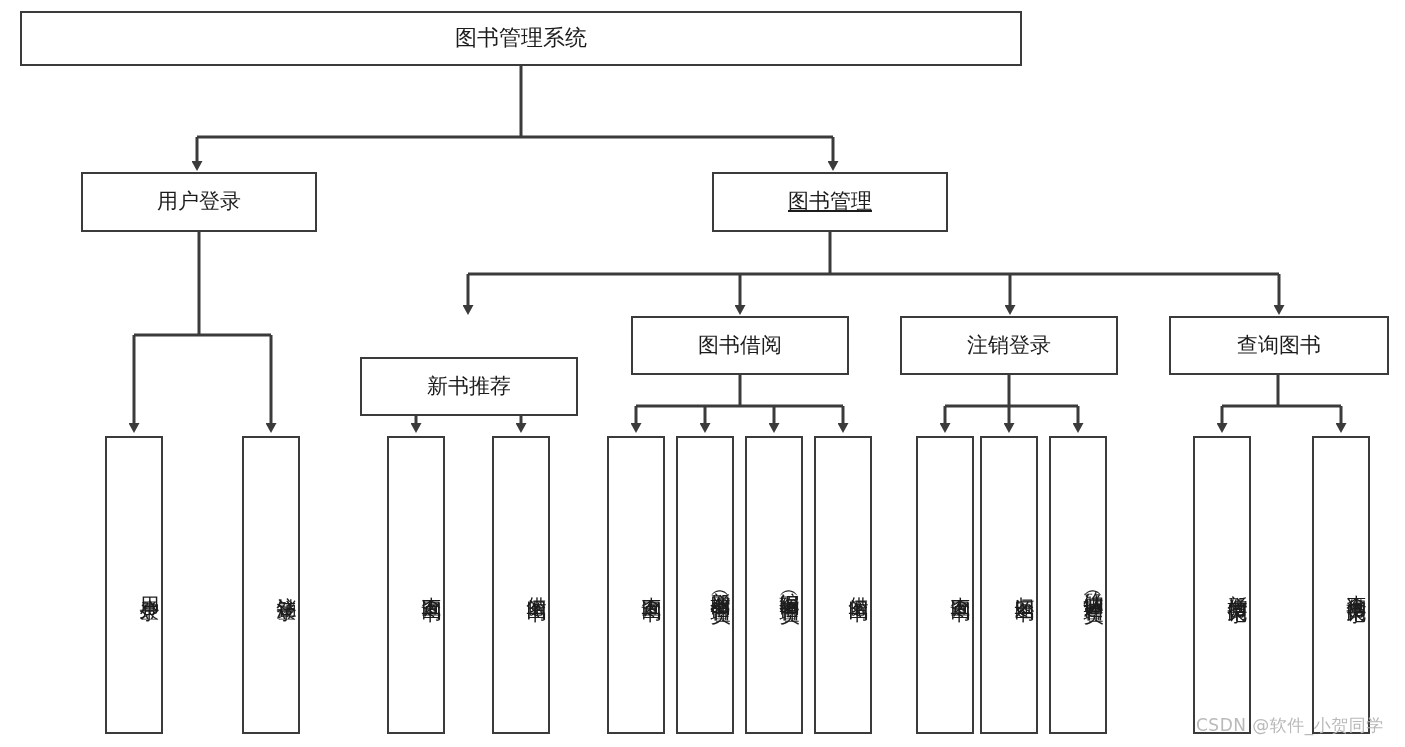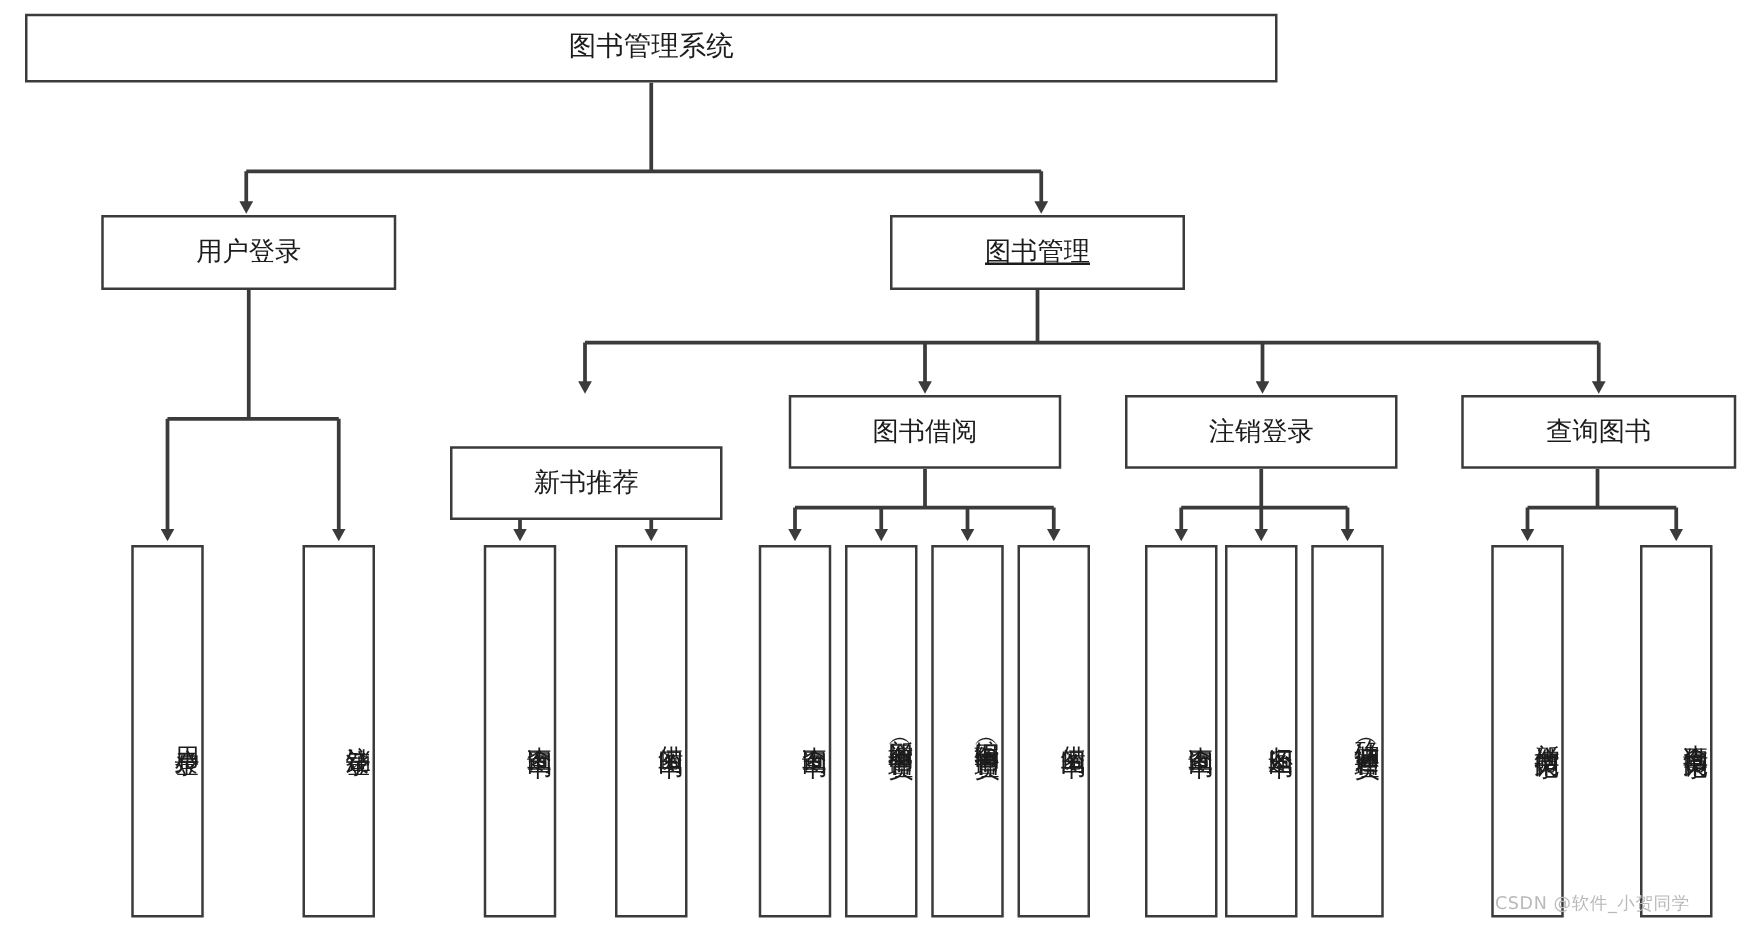--- a/index.html
+++ b/index.html
@@ -53,21 +53,21 @@
   }
   .node.v .vtext {
     writing-mode: vertical-rl;
     text-orientation: upright;
     display: block;
   }
   #watermark {
     position: absolute;
     left: 1196px;
     top: 714px;
-    font-size: 14px;
+    font-size: 17px;
     color: #b9b9b9;
     white-space: nowrap;
     letter-spacing: 0.5px;
   }
 </style>
 </head>
 <body>
 
 <div id="canvas">
 

